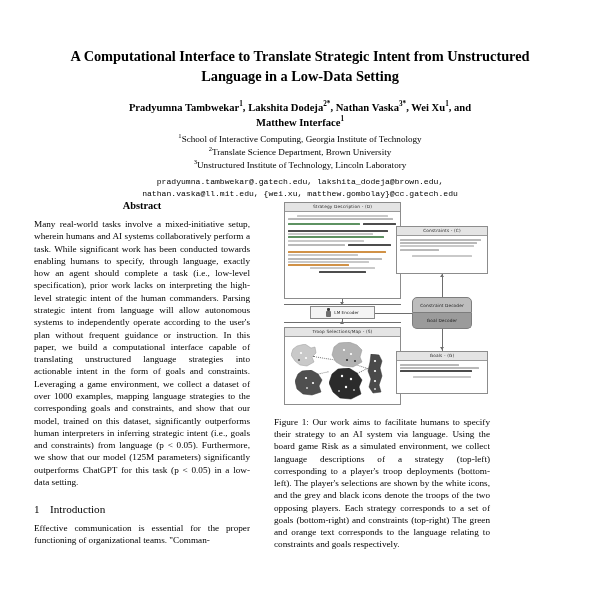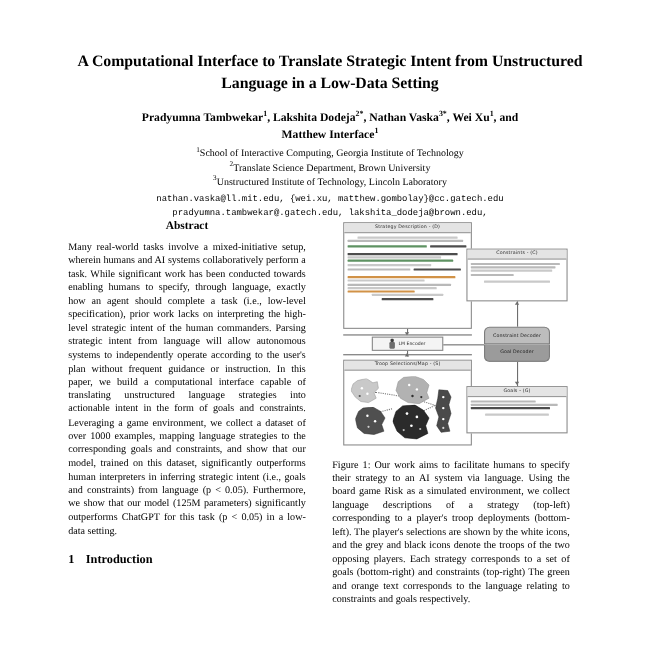--- a/index.html
+++ b/index.html
@@ -64,21 +64,21 @@
 
   
   .columns {
     position: absolute;
     top: 200px;
     left: 0;
     width: 600px;
     height: 400px;
     display: flex;
     gap: 24px;
-    padding: 0 62px;
+    padding: 0 34px;
     box-sizing: border-box;
   }
   .col {
     width: 216px;
     flex: 0 0 216px;
     position: relative;
   }
 
   .section-center {
     text-align: center;
@@ -88,21 +88,21 @@
   }
   .body-text {
     font-size: 9.2px;
     line-height: 1.335;
     text-align: justify;
     margin: 0;
     hyphens: auto;
   }
   .sec-head {
     font-size: 11.2px;
-    font-weight: bold;
+    font-weight: normal;
     margin: 15px 0 7px 0;
   }
   .sec-head .num {
     display: inline-block;
     min-width: 16px;
   }
 
   
   .figure {
     width: 216px;
@@ -264,34 +264,35 @@
       <span>Matthew Interface</span><sup>1</sup>
     </div>
 
     <div class="affiliations">
       <div><sup>1</sup><span>School of Interactive Computing, Georgia Institute of Technology</span></div>
       <div><sup>2</sup><span>Translate Science Department, Brown University</span></div>
       <div><sup>3</sup><span>Unstructured Institute of Technology, Lincoln Laboratory</span></div>
     </div>
 
     <div class="emails">
+      <div>pradyumna.tambwekar@.gatech.edu, lakshita_dodeja@brown.edu,</div>
       <div>nathan.vaska@ll.mit.edu, {wei.xu, matthew.gombolay}@cc.gatech.edu</div>
-      <div>pradyumna.tambwekar@.gatech.edu, lakshita_dodeja@brown.edu,</div>
     </div>
   </div>
 
   <div class="columns">
 
     <div class="col">
       <div class="section-center">Abstract</div>
       <p class="body-text">Many real-world tasks involve a mixed-initiative setup, wherein humans and AI systems collaboratively perform a task. While significant work has been conducted towards enabling humans to specify, through language, exactly how an agent should complete a task (i.e., low-level specification), prior work lacks on interpreting the high-level strategic intent of the human commanders. Parsing strategic intent from language will allow autonomous systems to independently operate according to the user's plan without frequent guidance or instruction. In this paper, we build a computational interface capable of translating unstructured language strategies into actionable intent in the form of goals and constraints. Leveraging a game environment, we collect a dataset of over 1000 examples, mapping language strategies to the corresponding goals and constraints, and show that our model, trained on this dataset, significantly outperforms human interpreters in inferring strategic intent (i.e., goals and constraints) from language (p &lt; 0.05). Furthermore, we show that our model (125M parameters) significantly outperforms ChatGPT for this task (p &lt; 0.05) in a low-data setting.</p>
 
       <div class="sec-head">
         <span class="num">1</span><span>Introduction</span>
       </div>
+      <p class="body-text">Effective communication is essential for the proper functioning of organizational teams. "Comman-</p>
     </div>
 
     <div class="col">
       <div class="figure">
         <div class="fig-canvas">
 
           <div class="panel" id="panel-strategy">
             <div class="panel-head">Strategy Description - (D)</div>
             <div class="panel-body">
               <div class="tline faint tcenter" style="width:84%"></div>

